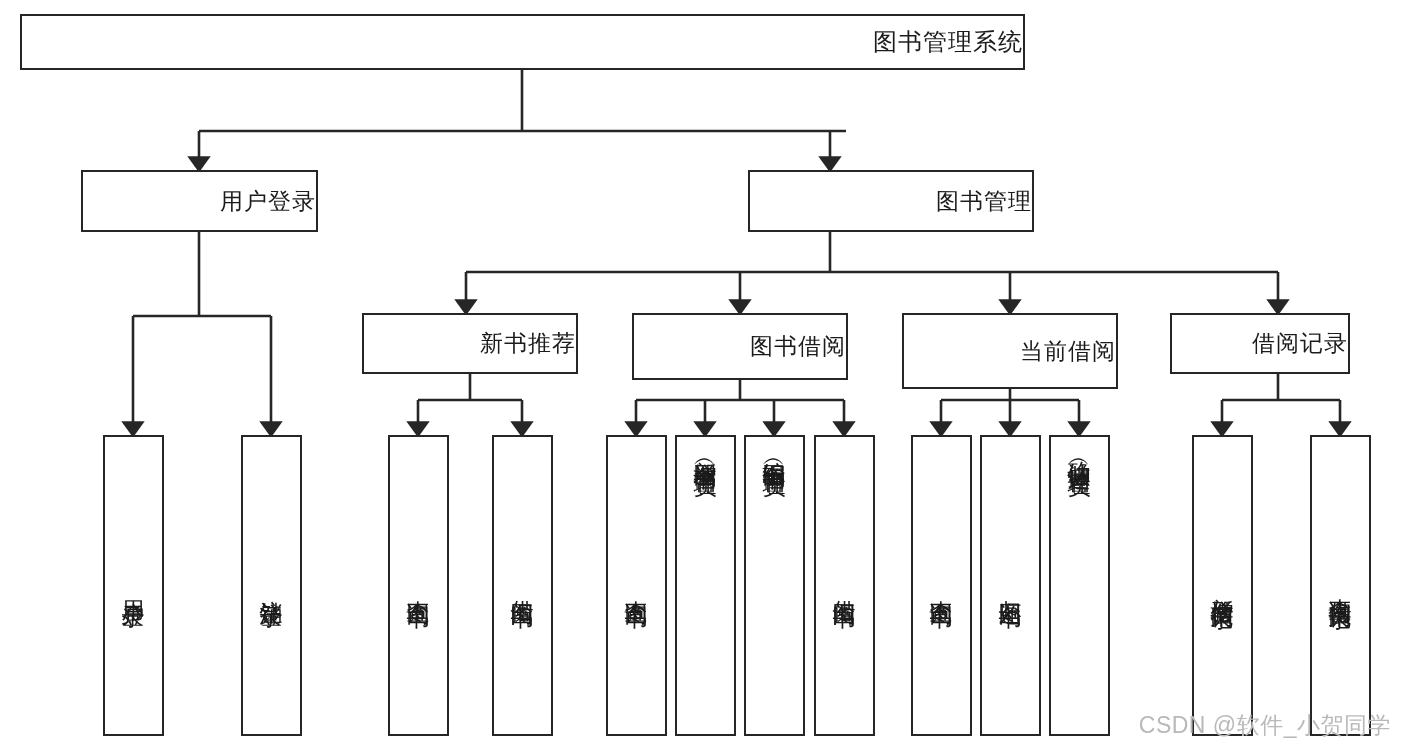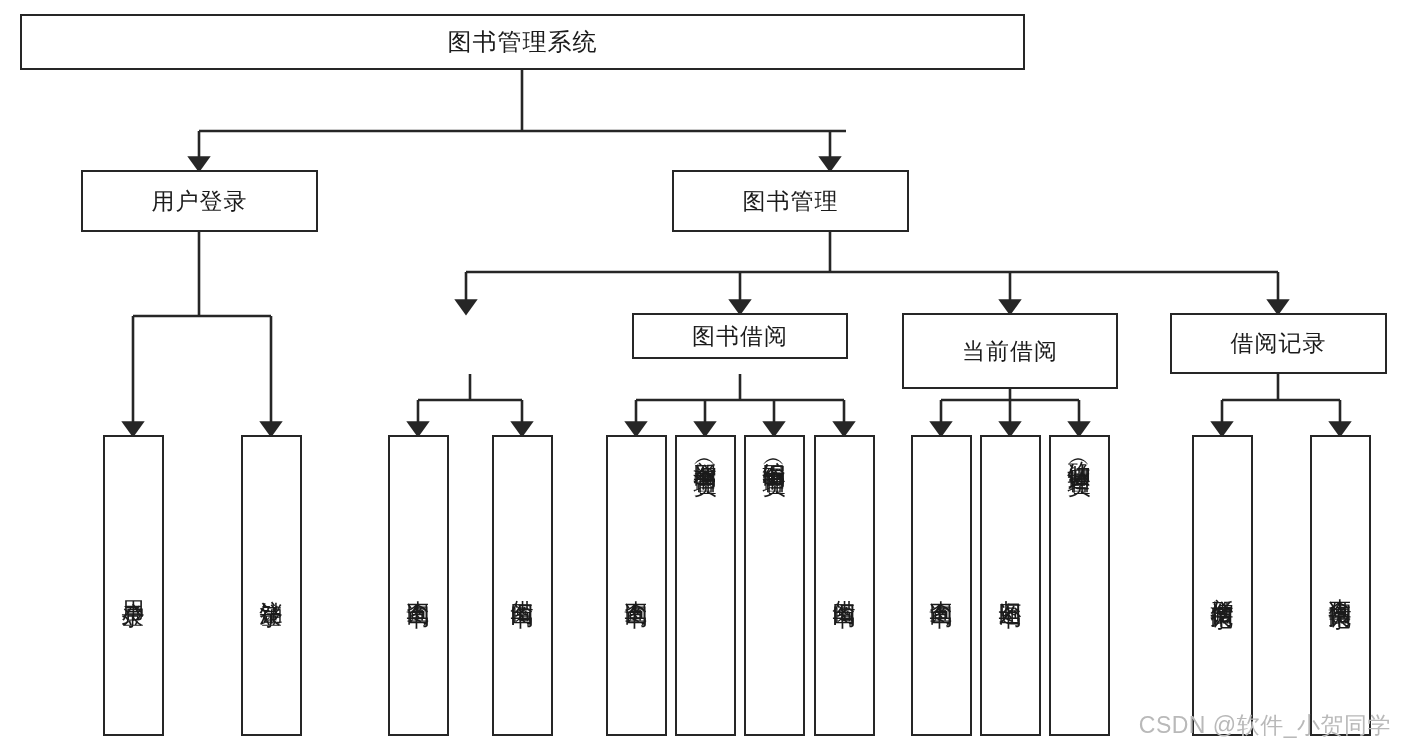--- a/index.html
+++ b/index.html
@@ -23,21 +23,21 @@
     pointer-events:none;
   }
   
   .node{
     position:absolute;
     box-sizing:border-box;
     background:#ffffff;
     border:2.5px solid #262626;
     display:flex;
     align-items:center;
-    justify-content:center;
+    justify-content:flex-end;
     color:#1b1b1b;
   }
   .node.horiz{
     font-size:23px;
     letter-spacing:1px;
     line-height:1;
   }
   .node.vert{
     align-items:flex-start;
     justify-content:center;
@@ -126,34 +126,37 @@
   </svg>
 
   <div class="node horiz" id="node-root" style="left:20px;top:14px;width:1005px;height:56px;">
     <span>图书管理系统</span>
   </div>
 
   <div class="node horiz" style="left:81px;top:170px;width:237px;height:62px;">
     <span>用户登录</span>
   </div>
 
-  <div class="node horiz" style="left:672px;top:170px;width:237px;height:62px;">
+  <div class="node horiz" style="left:748px;top:170px;width:286px;height:62px;">
     <span>图书管理</span>
   </div>
 
-
-  <div class="node horiz" style="left:632px;top:313px;width:216px;height:46px;">
+  <div class="node horiz" style="left:362px;top:313px;width:216px;height:61px;">
+    <span>新书推荐</span>
+  </div>
+
+  <div class="node horiz" style="left:632px;top:313px;width:216px;height:67px;">
     <span>图书借阅</span>
   </div>
 
   <div class="node horiz" style="left:902px;top:313px;width:216px;height:76px;">
     <span>当前借阅</span>
   </div>
 
-  <div class="node horiz" style="left:1170px;top:313px;width:217px;height:61px;">
+  <div class="node horiz" style="left:1170px;top:313px;width:180px;height:61px;">
     <span>借阅记录</span>
   </div>
 
   <div class="node vert vcenter" style="left:103px;top:435px;width:61px;height:301px;">
     <span class="vlabel">用户登录</span>
   </div>
 
   <div class="node vert vcenter" style="left:241px;top:435px;width:61px;height:301px;">
     <span class="vlabel">注销登录</span>
   </div>

